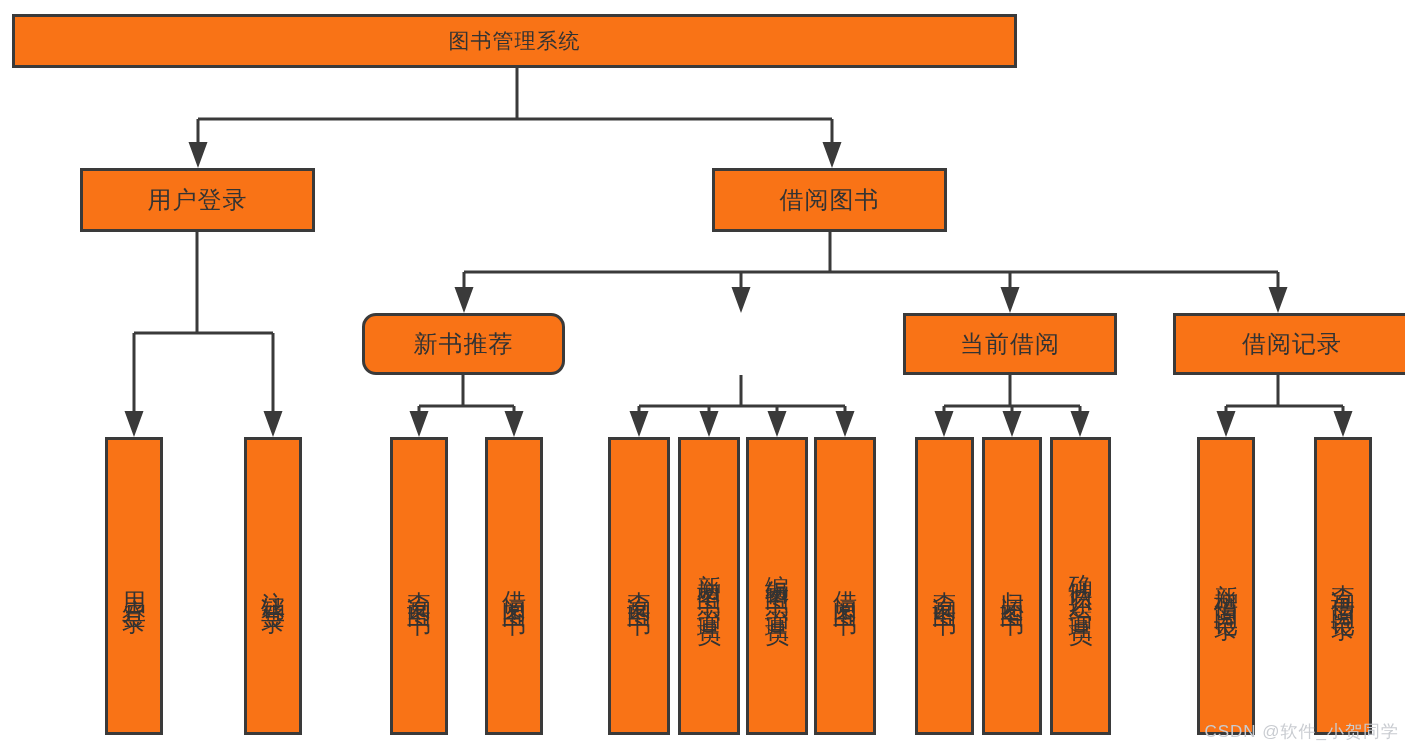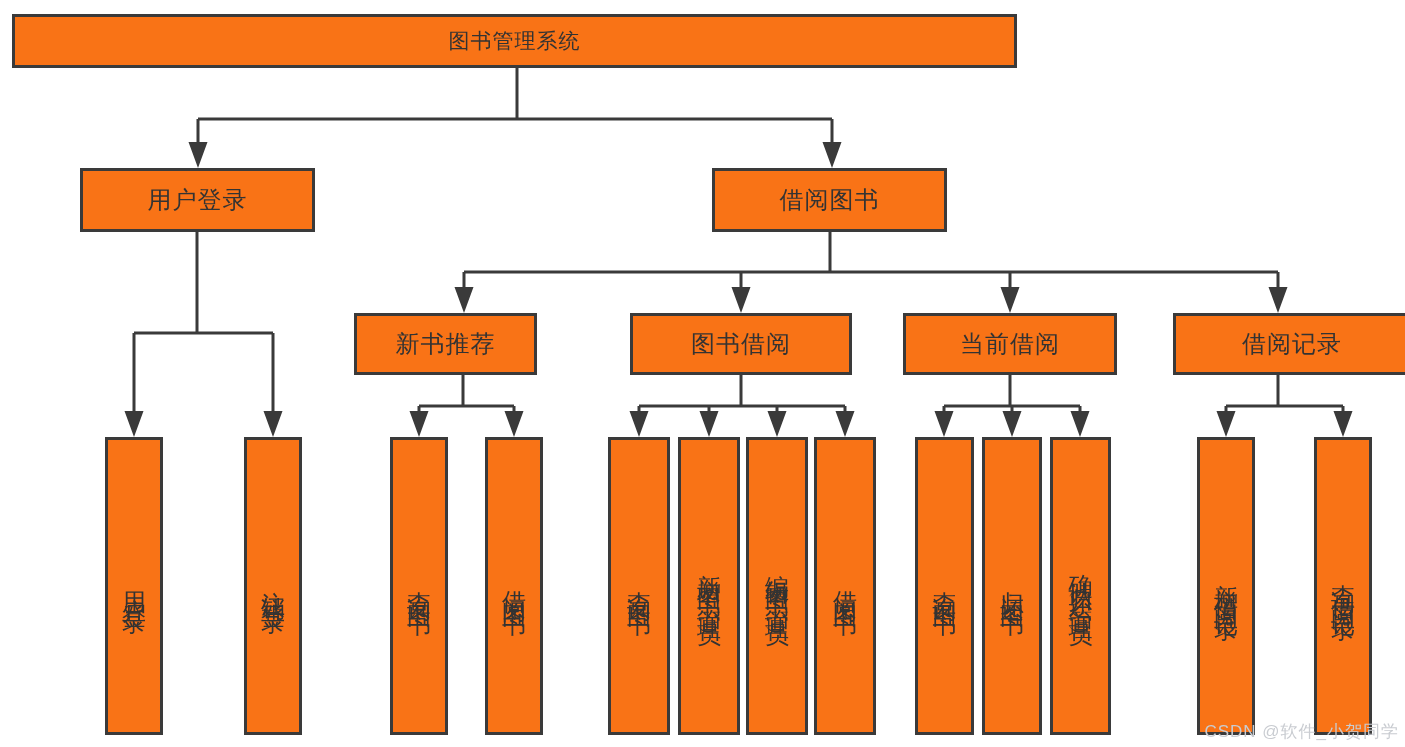--- a/index.html
+++ b/index.html
@@ -82,25 +82,22 @@
     <span>图书管理系统</span>
   </div>
 
   <div class="box" style="left:80px; top:168px; width:235px; height:64px;">
     <span>用户登录</span>
   </div>
   <div class="box" style="left:712px; top:168px; width:235px; height:64px;">
     <span>借阅图书</span>
   </div>
 
-  <div class="box" style="left:354px; top:313px; width:183px; height:62px;">
+  <div class="box" style="left:362px; top:313px; width:203px; height:62px;border-radius:14px;">
     <span>新书推荐</span>
-  </div>
-  <div class="box" style="left:630px; top:313px; width:222px; height:62px;">
-    <span>图书借阅</span>
   </div>
   <div class="box" style="left:903px; top:313px; width:214px; height:62px;">
     <span>当前借阅</span>
   </div>
   <div class="box" style="left:1173px; top:313px; width:238px; height:62px;">
     <span>借阅记录</span>
   </div>
 
   <div class="box vbox" style="left:105px; top:437px; width:58px; height:298px;">
     <span>用户登录</span>

